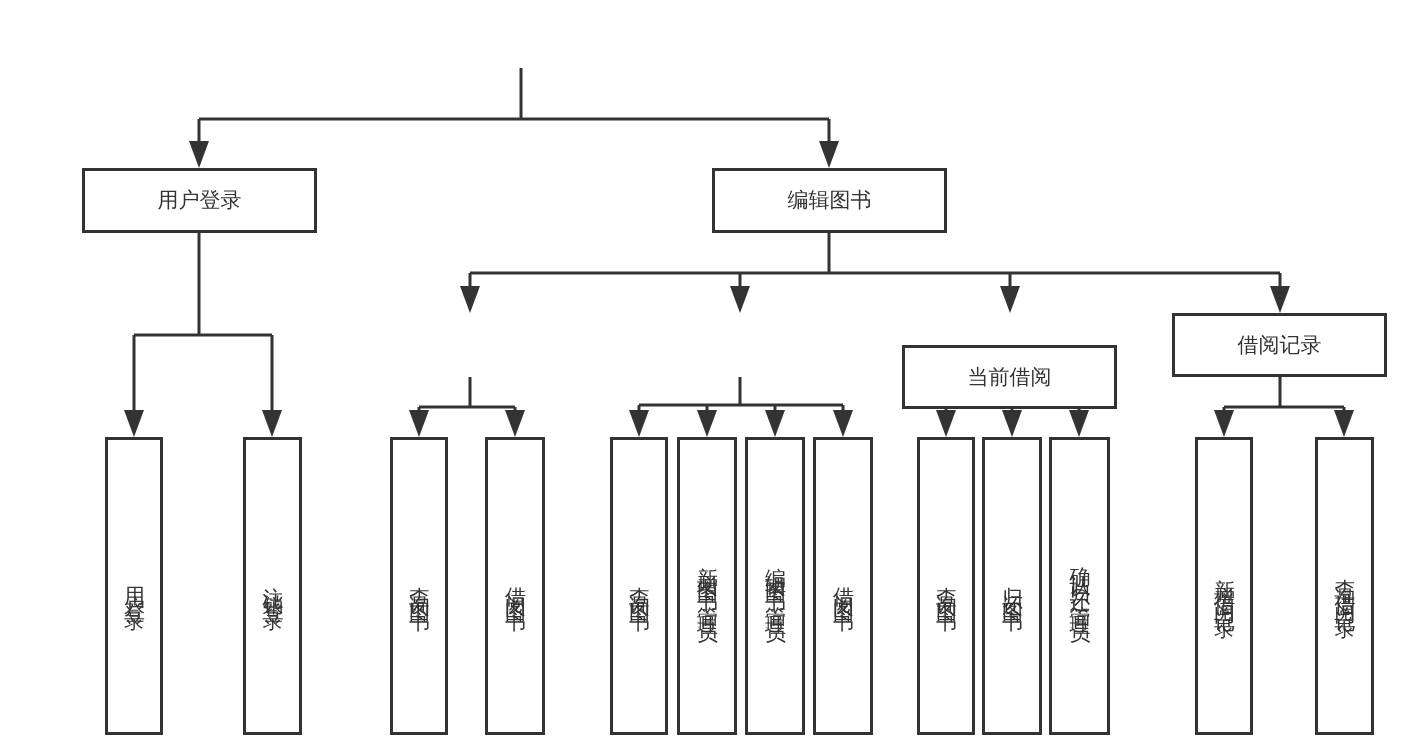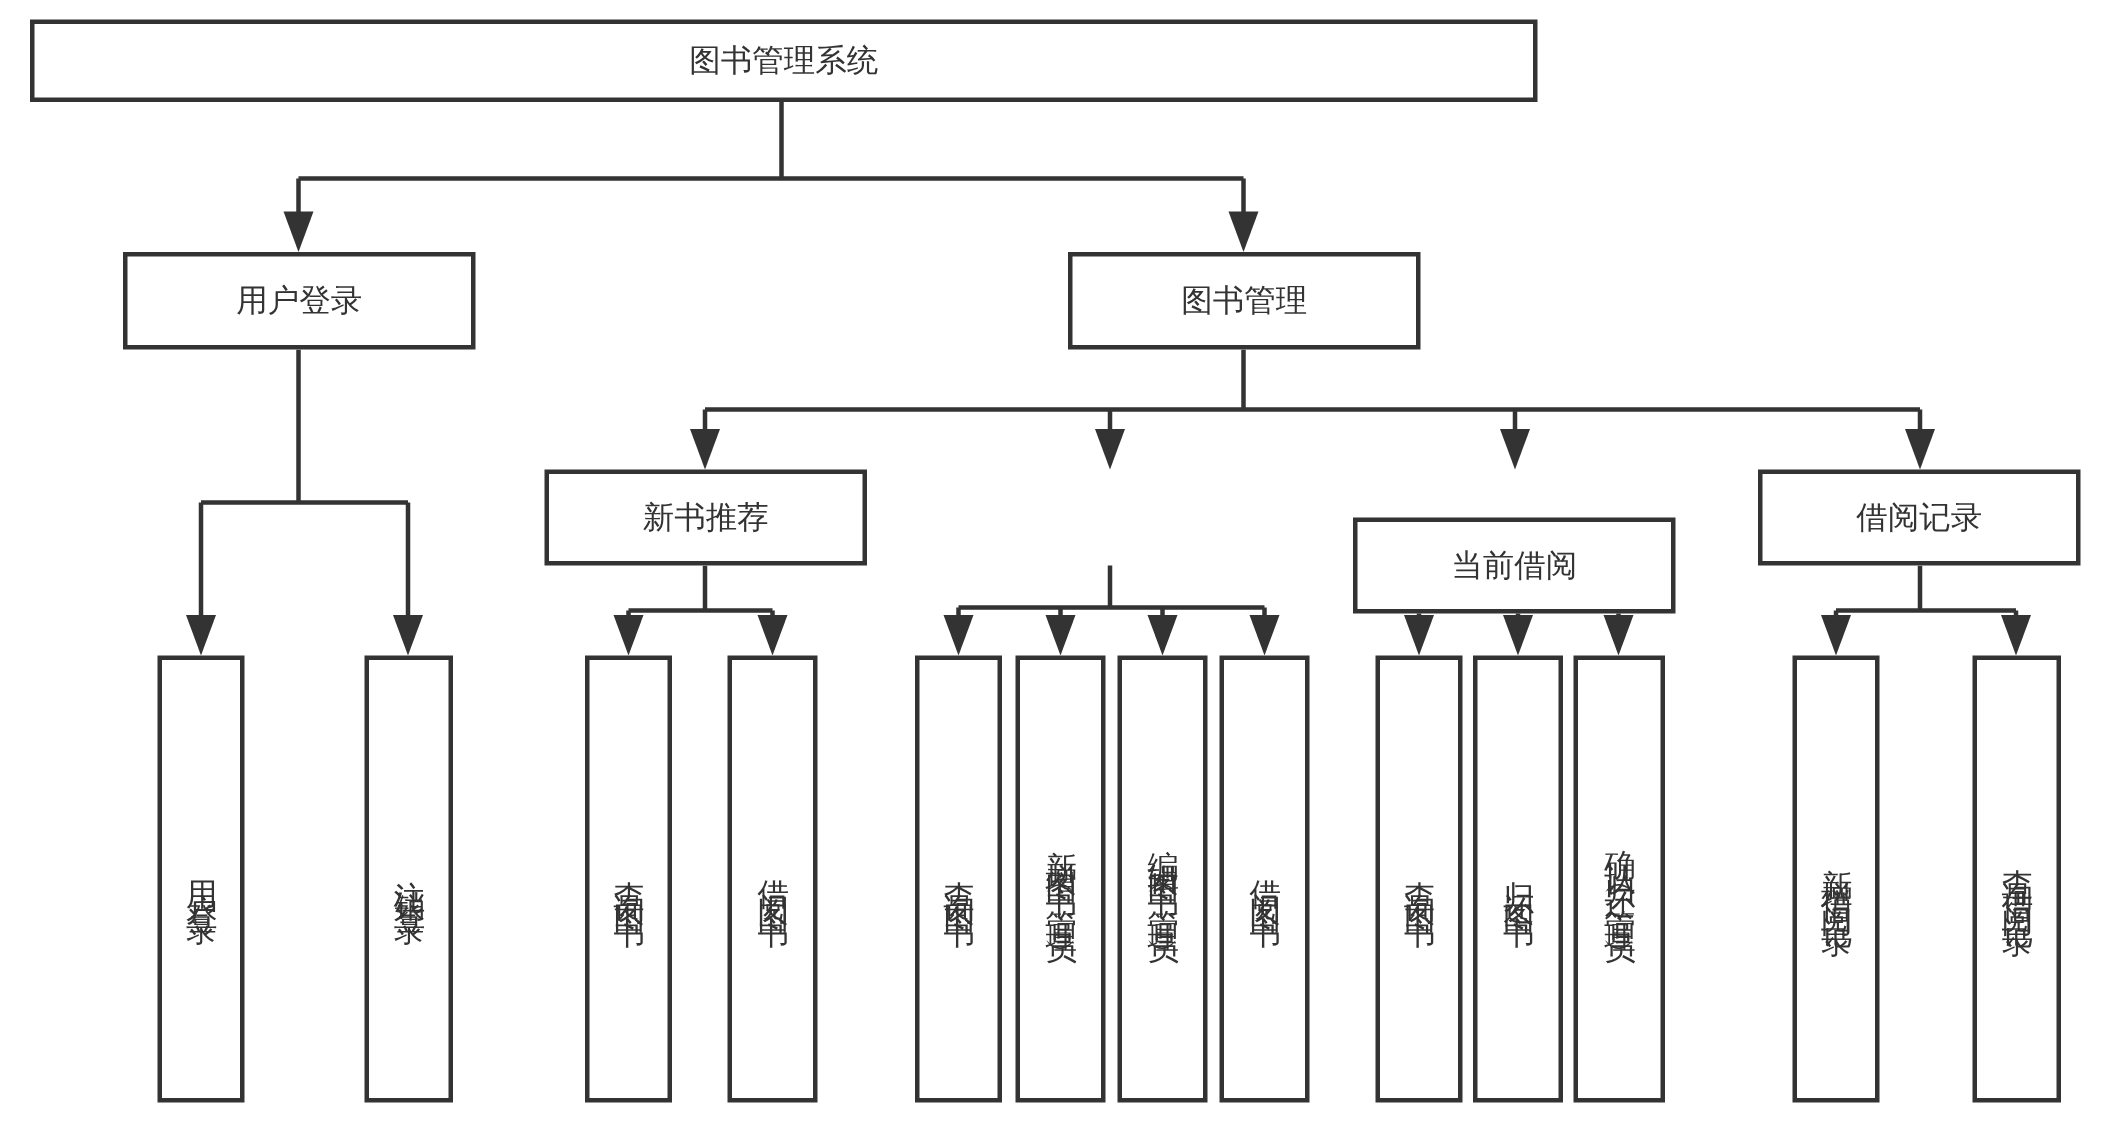--- a/index.html
+++ b/index.html
@@ -74,34 +74,28 @@
     <polygon points="697,410 717,410 707,437"></polygon>
     <polygon points="765,410 785,410 775,437"></polygon>
     <polygon points="833,410 853,410 843,437"></polygon>
     <polygon points="936,410 956,410 946,437"></polygon>
     <polygon points="1002,410 1022,410 1012,437"></polygon>
     <polygon points="1069,410 1089,410 1079,437"></polygon>
     <polygon points="1214,410 1234,410 1224,437"></polygon>
     <polygon points="1334,410 1354,410 1344,437"></polygon>
   </svg>
 
-  <div class="box" style="left:20px;top:13px;width:1005px;height:55px;">
-    <span class="label">图书管理系统</span>
-  </div>
 
   <div class="box" style="left:82px;top:168px;width:235px;height:65px;">
     <span class="label">用户登录</span>
   </div>
   <div class="box" style="left:712px;top:168px;width:235px;height:65px;">
-    <span class="label">图书管理</span>
+    <span class="label">编辑图书</span>
   </div>
 
-  <div class="box" style="left:363px;top:313px;width:215px;height:64px;">
-    <span class="label">新书推荐</span>
-  </div>
   <div class="box" style="left:902px;top:313px;width:215px;height:64px;margin-top:32px;">
     <span class="label">当前借阅</span>
   </div>
   <div class="box" style="left:1172px;top:313px;width:215px;height:64px;">
     <span class="label">借阅记录</span>
   </div>
 
   <div class="box vbox" style="left:105px;top:437px;width:58px;height:298px;">
     <span class="label">用户登录</span>
   </div>

